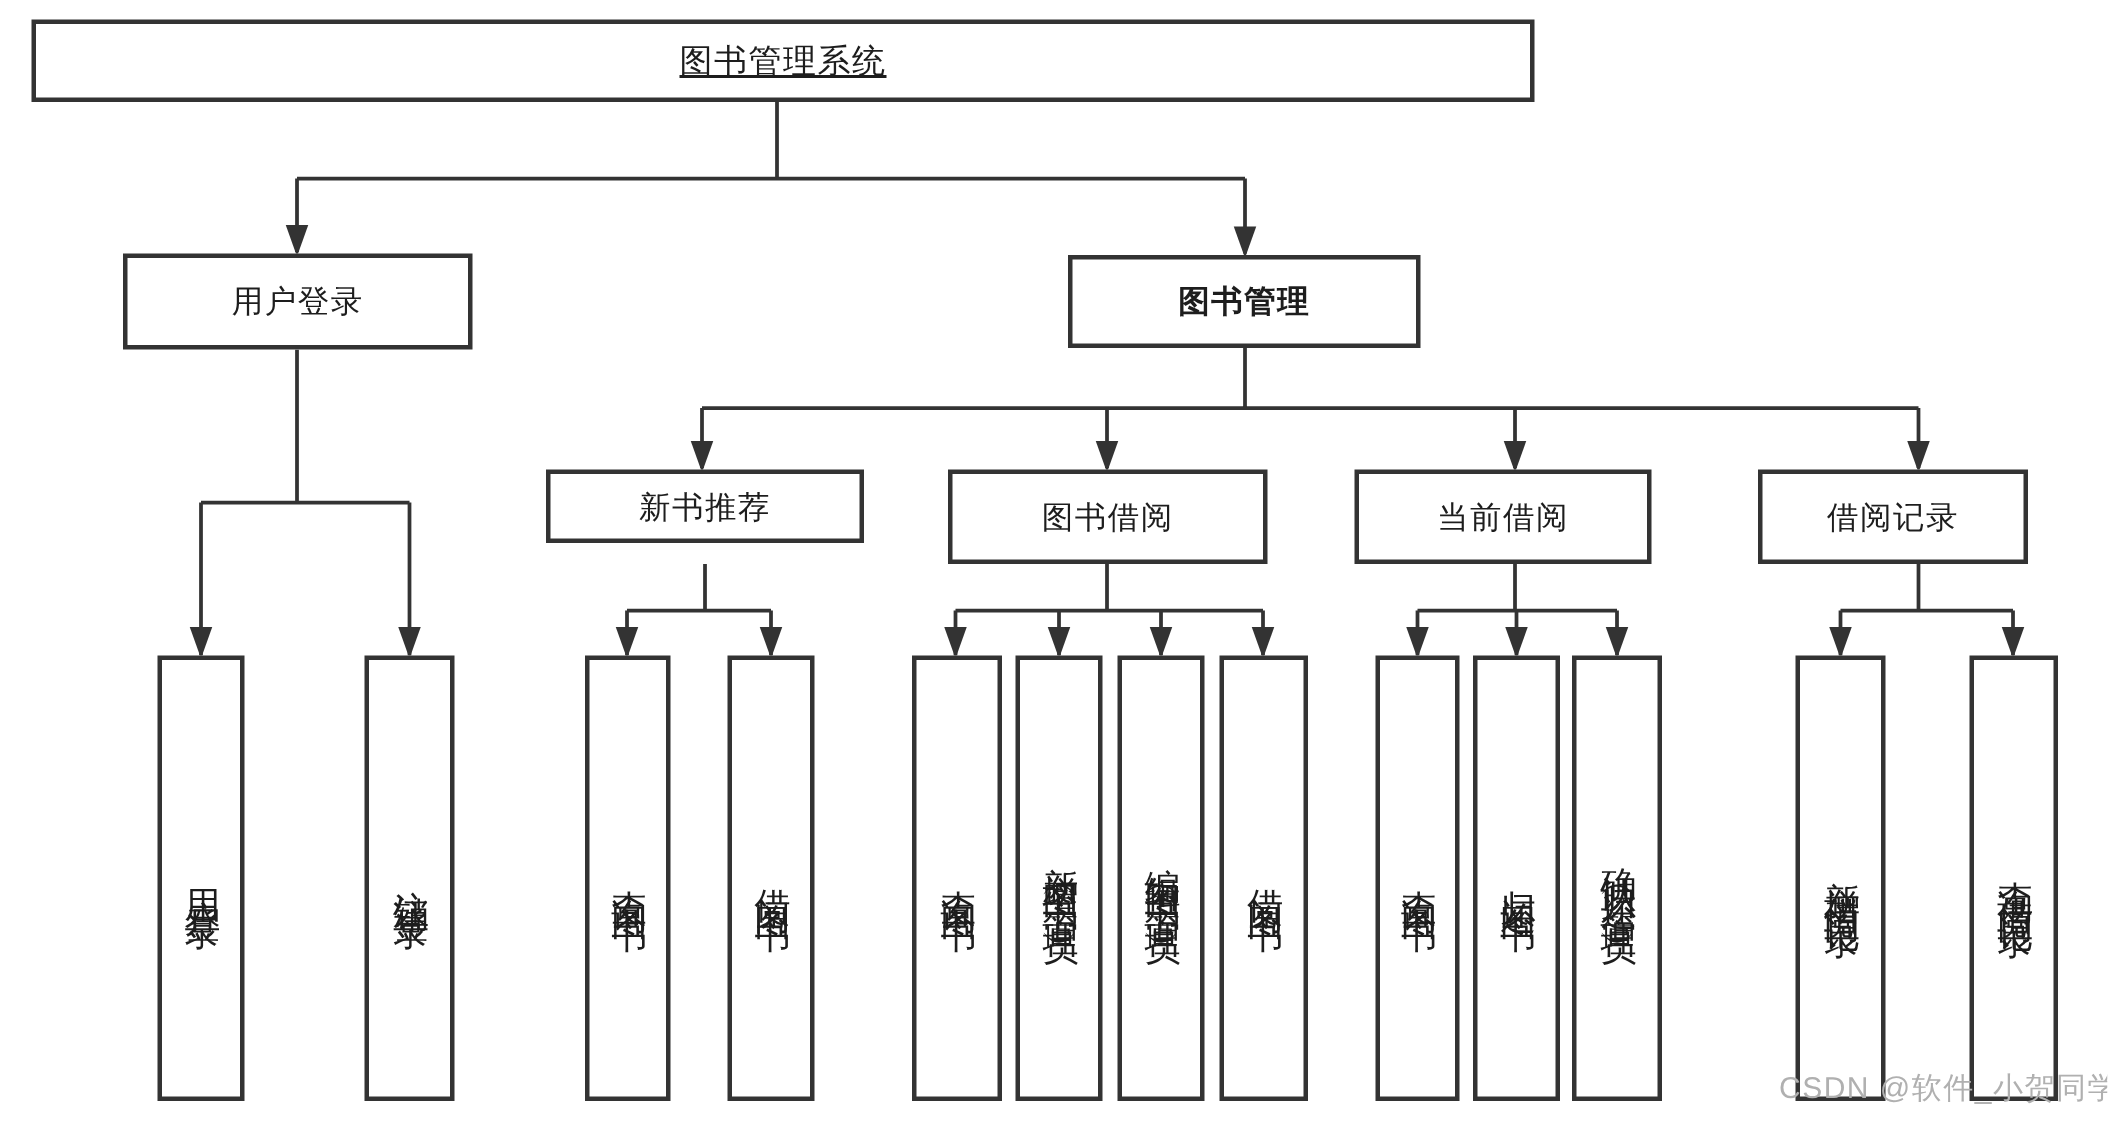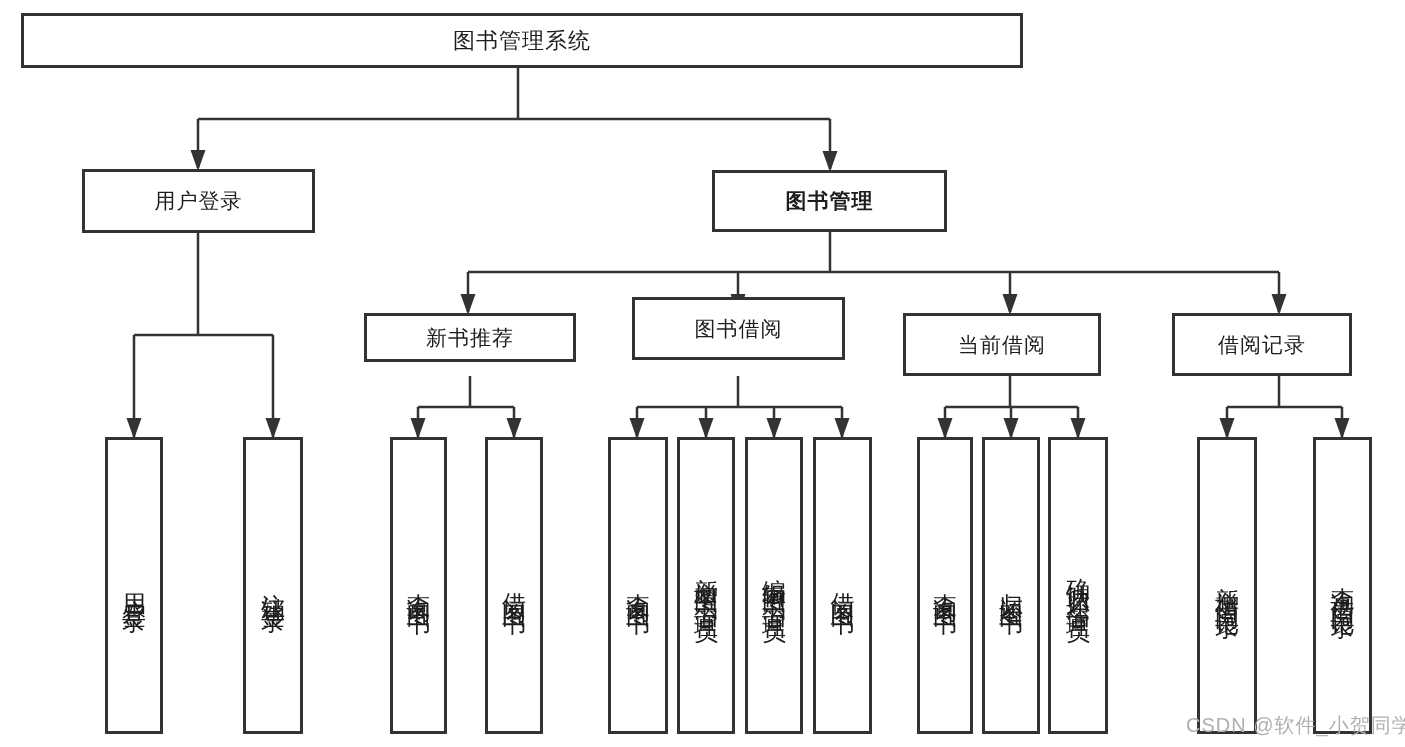--- a/index.html
+++ b/index.html
@@ -32,20 +32,21 @@
     justify-content: center;
     color: #1d1d1d;
     text-align: center;
   }
   .hnode {
     font-size: 21px;
     letter-spacing: 1px;
   }
   .root {
     font-size: 22px;
+    text-decoration: underline;
   }
   .vnode {
     writing-mode: vertical-rl;
     text-orientation: mixed;
     font-size: 24px;
     letter-spacing: 6px;
     line-height: 1;
   }
   .watermark {
     position: absolute;
@@ -99,21 +100,21 @@
       <use href="#arrowhead" transform="translate(1342,439)"></use>
     </g>
   </svg>
 
   <div class="node hnode root" style="left:21px; top:13px; width:1002px; height:55px;">图书管理系统</div>
 
   <div class="node hnode" style="left:82px; top:169px; width:233px; height:64px;">用户登录</div>
   <div class="node hnode" style="left:712px; top:170px; width:235px; height:62px;font-weight:bold;">图书管理</div>
 
   <div class="node hnode" style="left:364px; top:313px; width:212px; height:49px;">新书推荐</div>
-  <div class="node hnode" style="left:632px; top:297px; width:213px; height:63px;">图书借阅</div>
+  <div class="node hnode" style="left:632px; top:313px; width:213px; height:63px;">图书借阅</div>
   <div class="node hnode" style="left:903px; top:313px; width:198px; height:63px;">当前借阅</div>
   <div class="node hnode" style="left:1172px; top:313px; width:180px; height:63px;">借阅记录</div>
 
   <div class="node vnode" style="left:105px; top:437px; width:58px; height:297px;">用户登录</div>
   <div class="node vnode" style="left:243px; top:437px; width:60px; height:297px;">注销登录</div>
 
   <div class="node vnode" style="left:390px; top:437px; width:57px; height:297px;">查询图书</div>
   <div class="node vnode" style="left:485px; top:437px; width:58px; height:297px;">借阅图书</div>
 
   <div class="node vnode" style="left:608px; top:437px; width:60px; height:297px;">查询图书</div>

